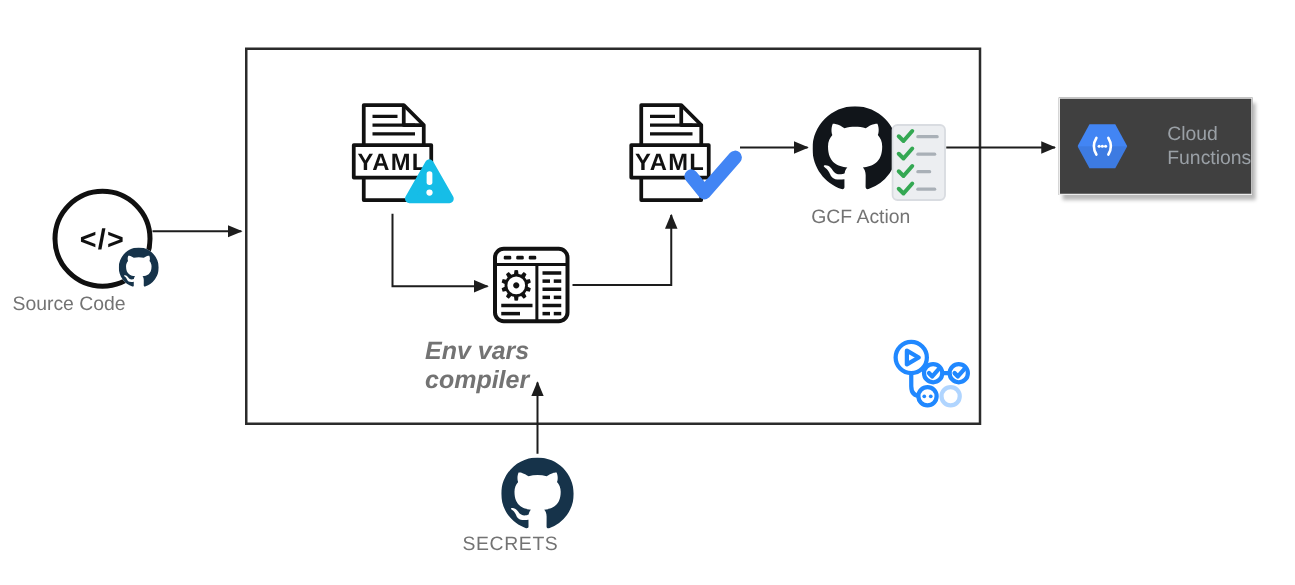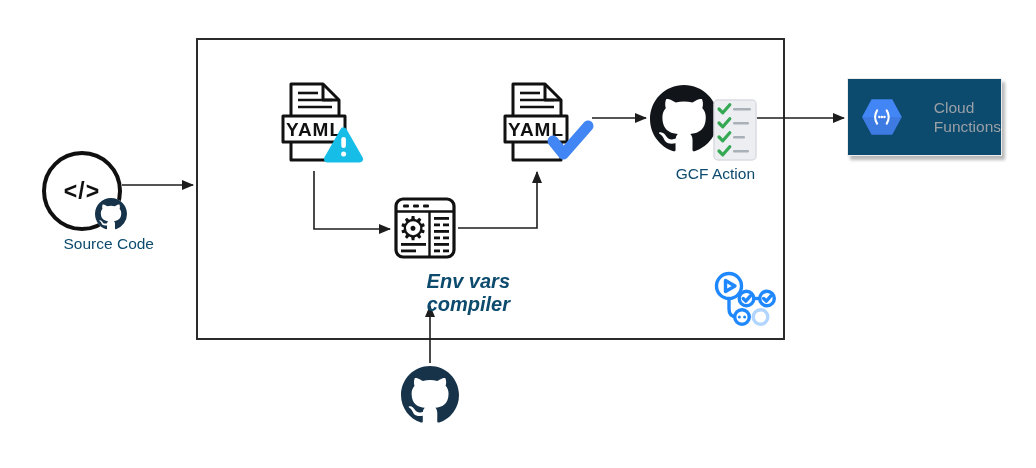--- a/index.html
+++ b/index.html
@@ -12,30 +12,30 @@
     --gcp-blue:#4285f4; --github-black:#11151a; --secrets-navy:#16334a;
     --checklist-green:#34a853; --muted-text-gray:#9aa0a6; --line-color:#1d1d1d;
   }
 
   .abs{position:absolute;}
 
   
   #pipeline-box{left:196px;top:38px;width:585px;height:298px;border:2px solid #2b2b2b;background:transparent;}
 
   
-  .node-label{position:absolute;text-align:right;font-size:15.5px;color:#0c4a6e;}
+  .node-label{position:absolute;text-align:left;font-size:15.5px;color:#737373;}
   .node-label.bold-italic{font-weight:bold;font-style:italic;font-size:20px;}
 
   
   #source-circle{left:42px;top:151px;width:80px;height:80px;border:4.5px solid #101010;border-radius:50%;
     box-sizing:border-box;display:flex;align-items:center;justify-content:center;}
   #source-glyph{font-weight:700;font-size:23px;letter-spacing:1px;color:#101010;}
 
   
-  #cloud-card{left:847px;top:78px;width:153px;height:76px;background:#0c4a6e;border:1px solid #ececec;
+  #cloud-card{left:847px;top:78px;width:153px;height:76px;background:#404040;border:1px solid #ececec;
     box-shadow:3px 4px 3px rgba(0,0,0,0.28);display:flex;align-items:center;gap:24px;}
   #cloud-card .cf-text{margin-left:8px;width:82px;font-size:15.5px;line-height:1.25;color:var(--muted-text-gray,#9aa0a6);}
 
   
   svg{display:block;}
   .doc-stroke{fill:#fff;stroke:#111;stroke-width:3;stroke-linejoin:round;}
   .doc-line{stroke:#111;stroke-width:2.6;}
   .banner-text{font-family:"Liberation Sans",sans-serif;font-weight:bold;font-size:19px;letter-spacing:1px;fill:#111;}
   .warn{fill:var(--warning-cyan,#16bde7);stroke:var(--warning-cyan,#16bde7);stroke-width:7;stroke-linejoin:round;}
   .check-big{fill:none;stroke:var(--check-blue,#4285f4);stroke-width:11;stroke-linecap:round;stroke-linejoin:round;}
@@ -173,14 +173,15 @@
       <circle cx="30.5" cy="24" r="1.7" fill="#fff"></circle>
     </svg>
     <div class="cf-text">Cloud Functions</div>
   </div>
 
   <svg class="abs" style="left:401px;top:366px" width="58" height="58" viewBox="0 0 58 58">
     <g transform="scale(3.625)">
       <path class="gh-navy" d="M8 0C3.58 0 0 3.58 0 8c0 3.54 2.29 6.53 5.47 7.59.4.07.55-.17.55-.38 0-.19-.01-.82-.01-1.49-2.01.37-2.53-.49-2.69-.94-.09-.23-.48-.94-.82-1.13-.28-.15-.68-.52-.01-.53.63-.01 1.08.58 1.23.82.72 1.21 1.87.87 2.33.66.07-.52.28-.87.51-1.07-1.78-.2-3.64-.89-3.64-3.95 0-.87.31-1.59.82-2.15-.08-.2-.36-1.02.08-2.12 0 0 .67-.21 2.2.82.64-.18 1.32-.27 2-.27s1.36.09 2 .27c1.53-1.04 2.2-.82 2.2-.82.44 1.1.16 1.92.08 2.12.51.56.82 1.27.82 2.15 0 3.07-1.87 3.75-3.65 3.95.29.25.54.73.54 1.48 0 1.07-.01 1.93-.01 2.2 0 .21.15.46.55.38A8.01 8.01 0 0 0 16 8c0-4.42-3.58-8-8-8z"></path>
     </g>
   </svg>
+  <div class="node-label" style="left:370px;top:427px;width:120px;letter-spacing:0.5px;">SECRETS</div>
 
 </div>
 
 </body></html>

